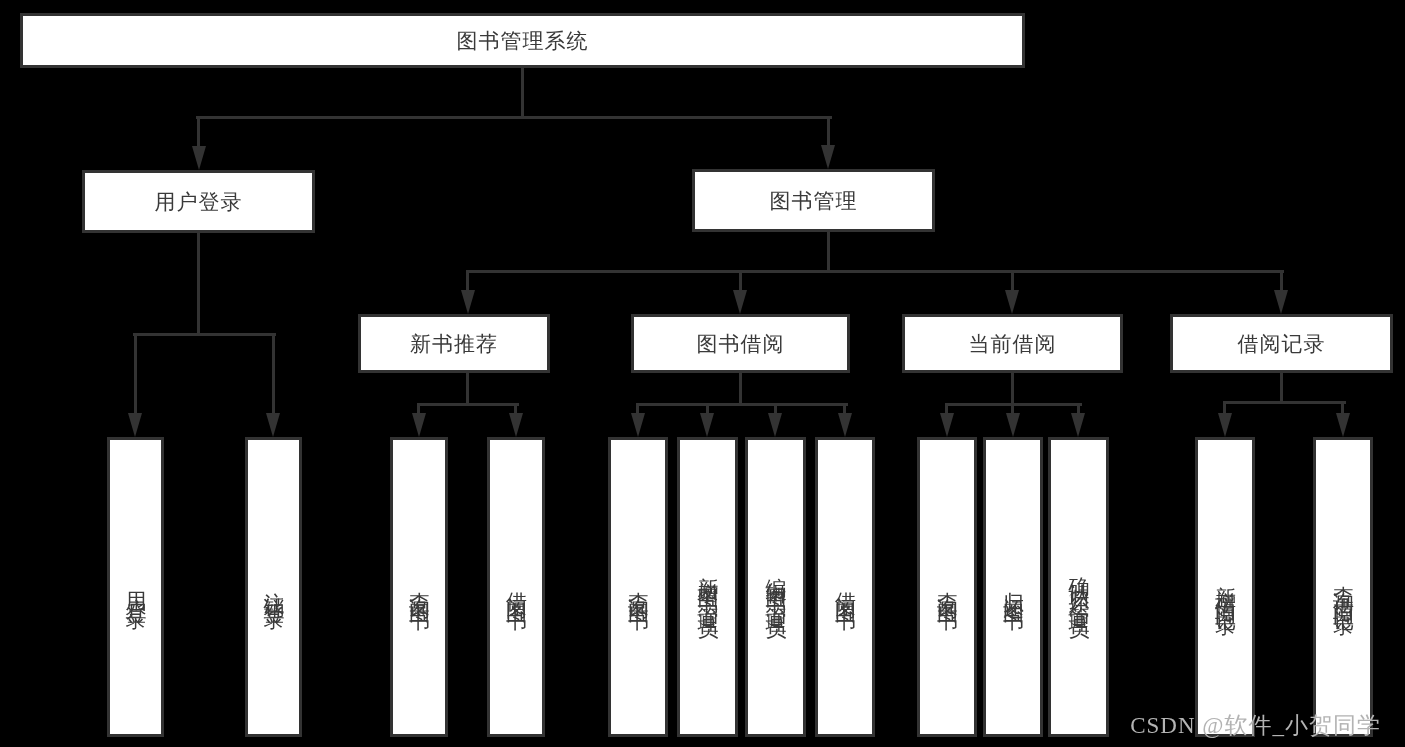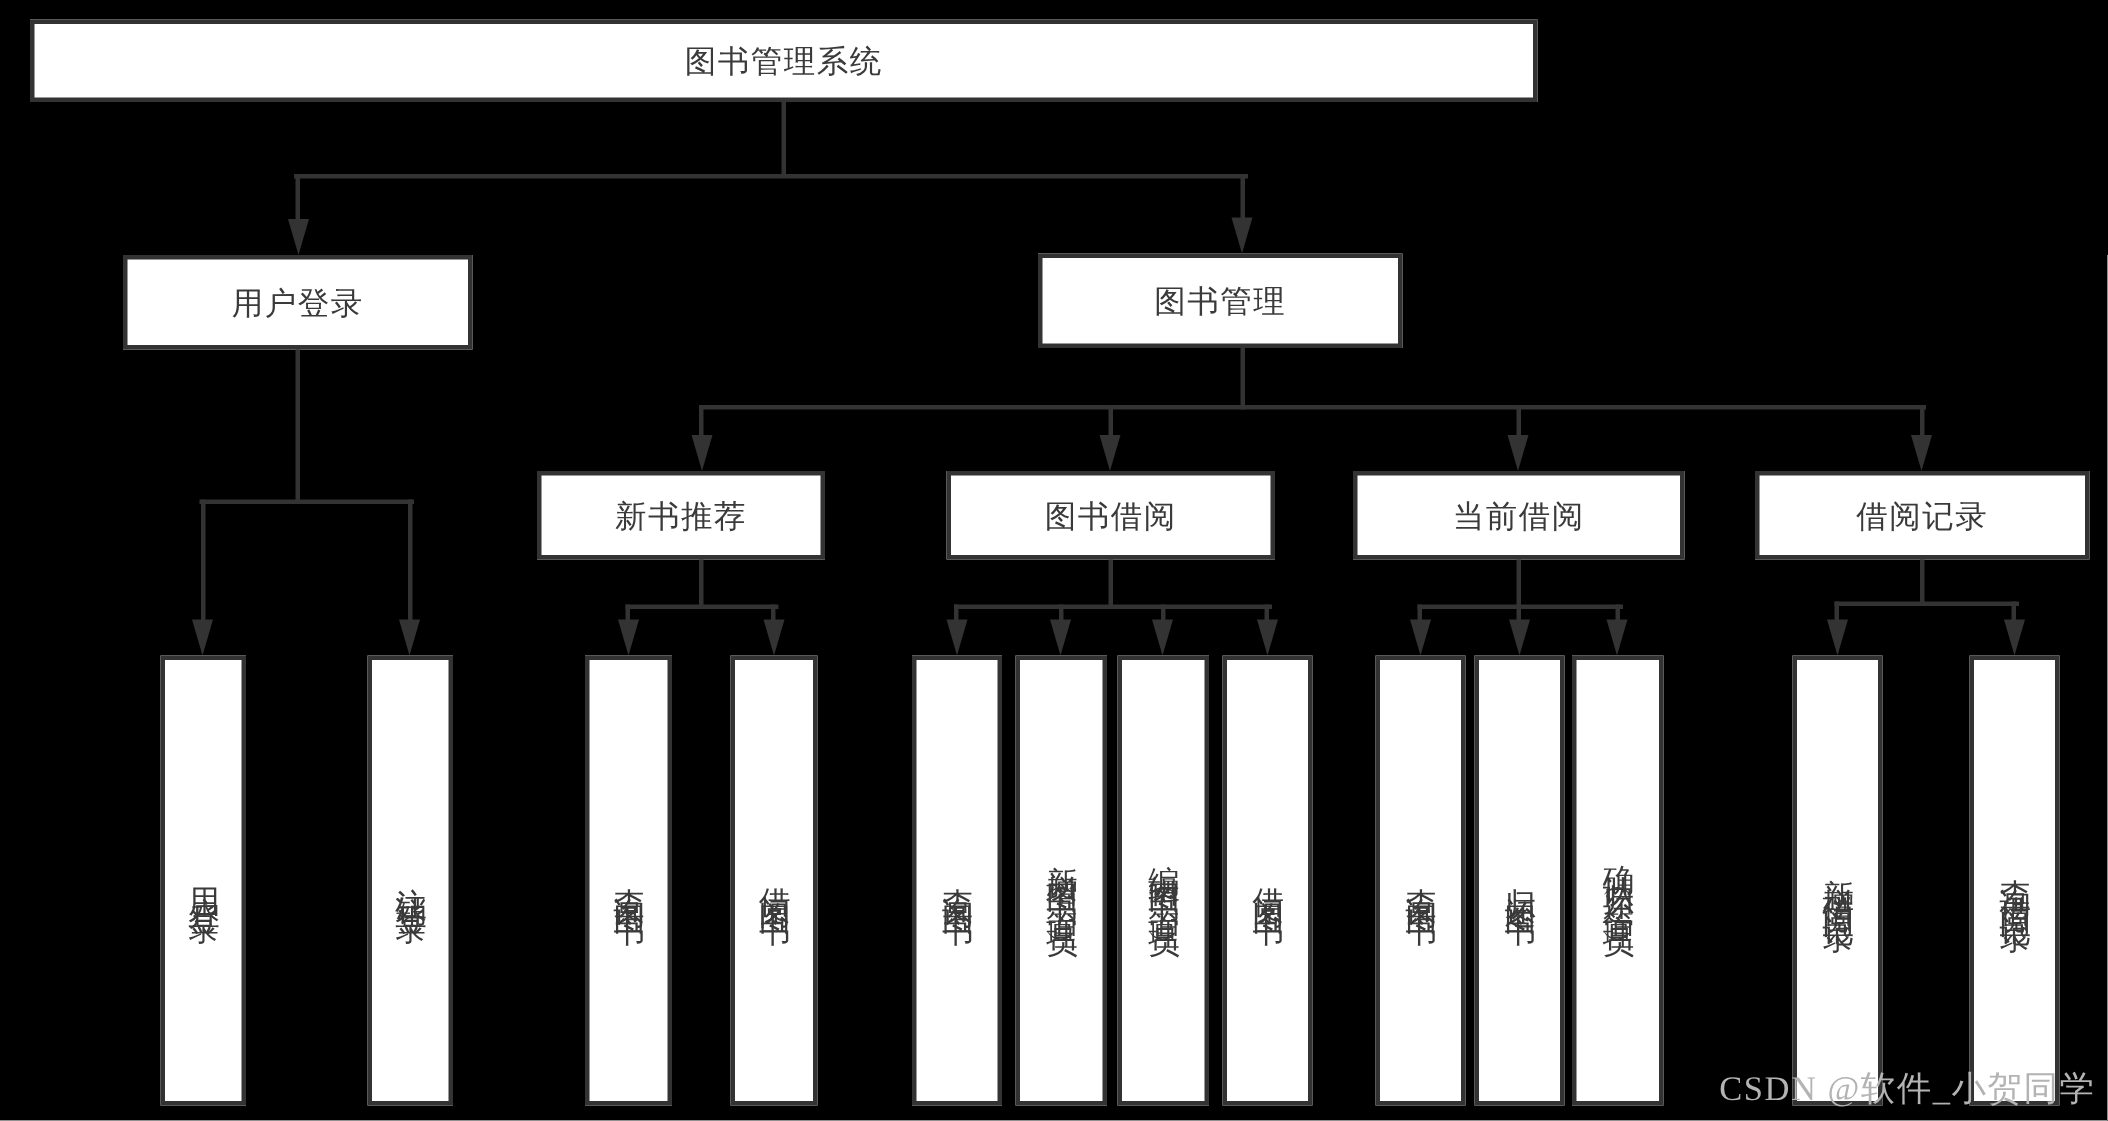--- a/index.html
+++ b/index.html
@@ -27,21 +27,21 @@
   }
   .vl{position:absolute;width:3px;background:#333333;}
   .hl{position:absolute;height:3px;background:#333333;}
   .ar{
     position:absolute;width:0;height:0;
     border-left:7px solid transparent;
     border-right:7px solid transparent;
     border-top:24px solid #333333;
   }
   .watermark{
-    position:absolute;right:8px;bottom:6px;
+    position:absolute;right:24px;bottom:6px;
     font-size:23px;color:#b3b3b3;letter-spacing:1px;
     z-index:20;
   }
 </style>
 </head>
 <body>
 
 <div id="canvas">
 
   <div class="hbox" style="left:20px;top:13px;width:1005px;height:55px;">

